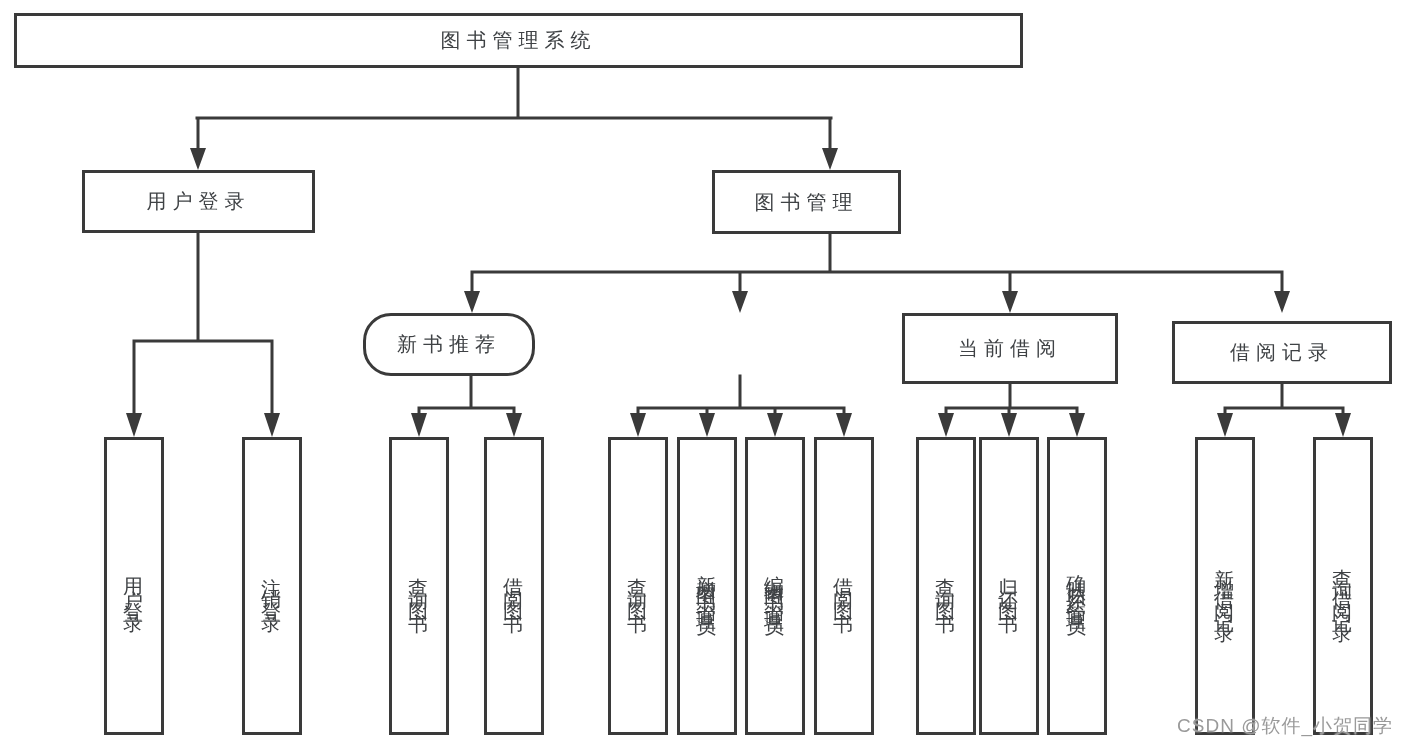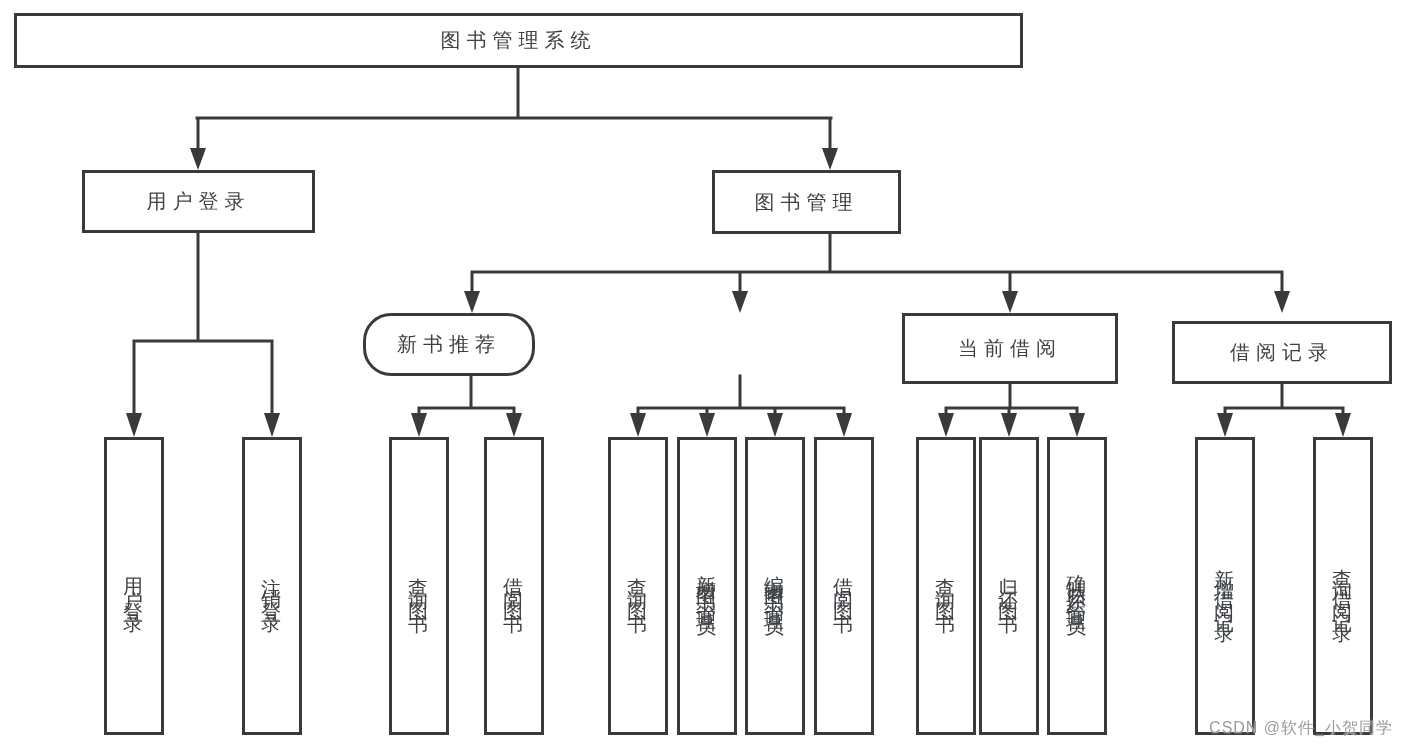--- a/index.html
+++ b/index.html
@@ -82,21 +82,21 @@
   #n-leaf-cur-query   { left: 916px;  }
   #n-leaf-cur-return  { left: 979px;  }
   #n-leaf-cur-confirm { left: 1047px; }
   #n-leaf-rec-add     { left: 1195px; }
   #n-leaf-rec-query   { left: 1313px; }
 
   #watermark {
     position: absolute;
     right: 12px;
     bottom: 8px;
-    font-size: 16px;
+    font-size: 19px;
     letter-spacing: 1px;
     color: var(--watermark, #9a9a9a);
     text-shadow: 0 0 2px rgba(255,255,255,0.9);
     z-index: 5;
     white-space: nowrap;
   }
 </style>
 </head>
 <body>
 

